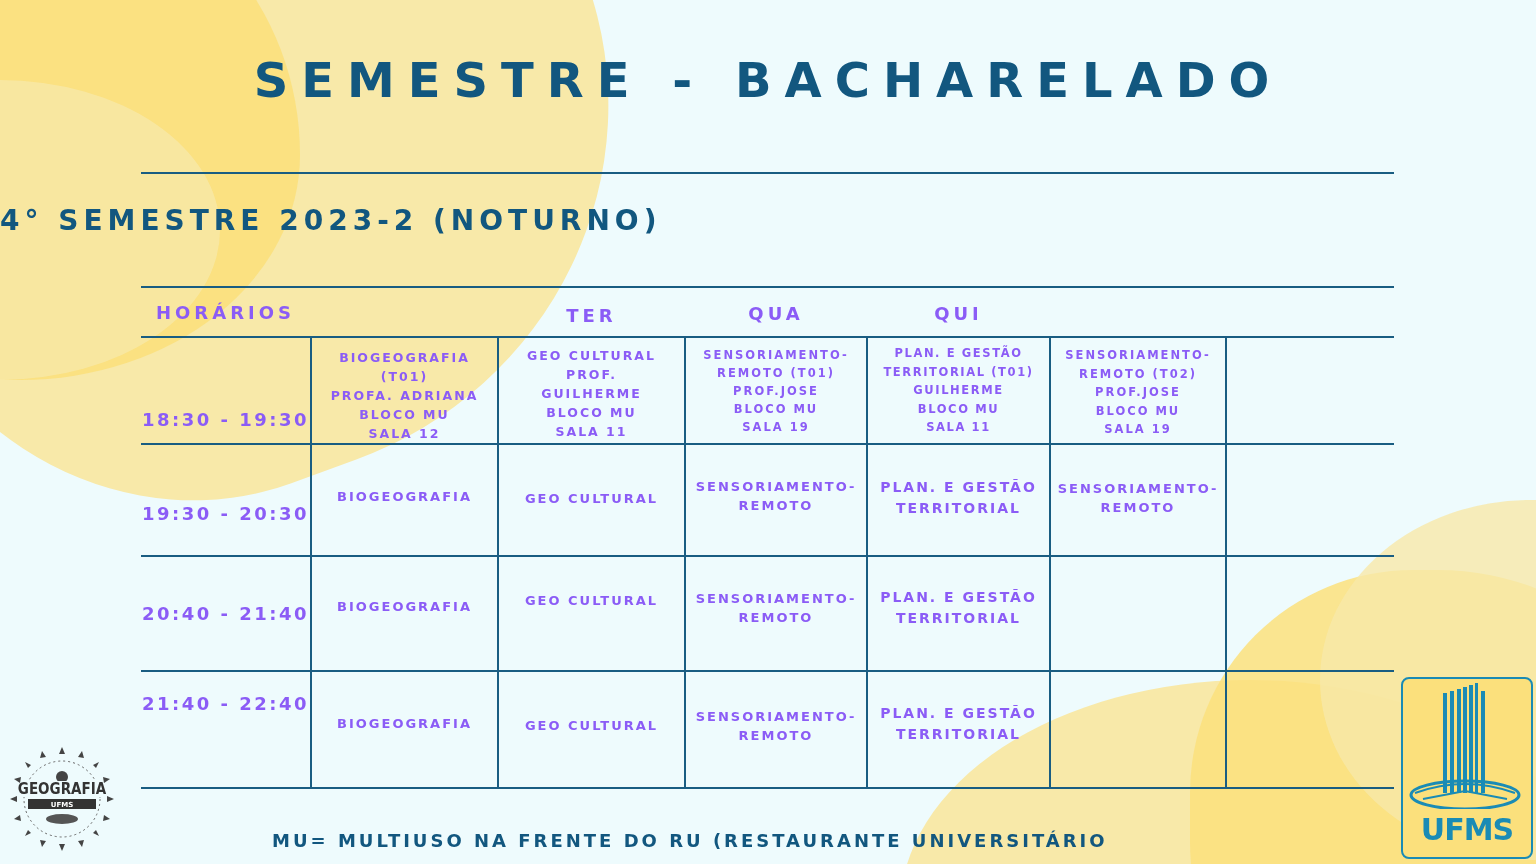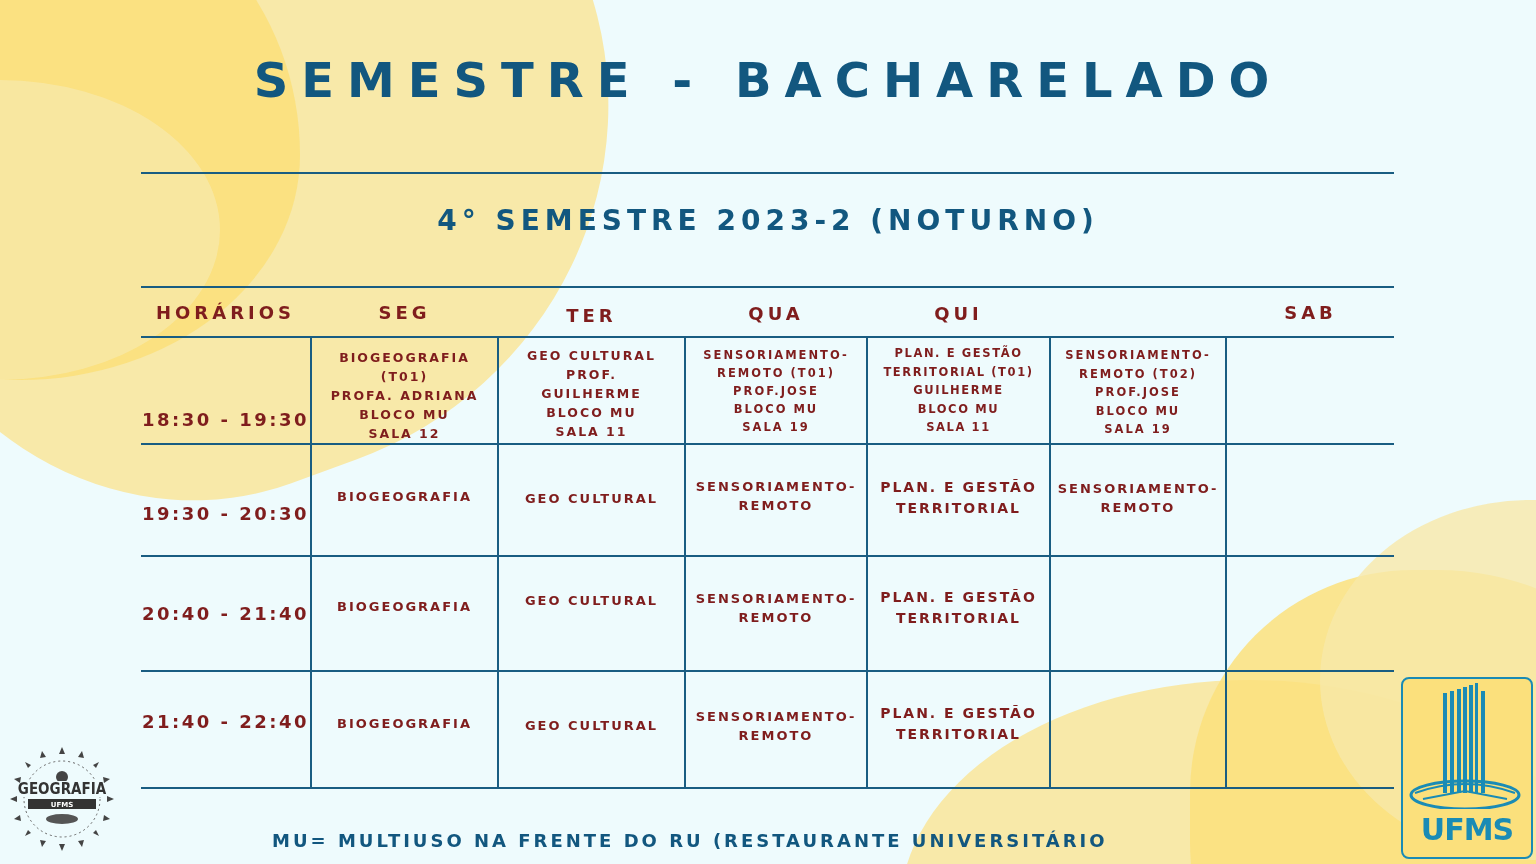--- a/index.html
+++ b/index.html
@@ -19,31 +19,31 @@
     .b6 { left: 1320px; top: 500px; width: 420px; height: 360px; background: #f8e9a9; border-radius: 50%; opacity: 0.8; }
 
     .title {
       position: absolute; left: 0; width: 1536px; top: 52px;
       text-align: center; font-size: 48px; font-weight: bold; letter-spacing: 13px;
       color: #12577f;
     }
     .rule { position: absolute; left: 141px; width: 1253px; height: 2px; background: #195d82; }
     .subtitle {
       position: absolute; left: 0; width: 1536px; top: 204px;
-      text-align: center; font-size: 28px; font-weight: bold; letter-spacing: 5px;
+      font-size: 28px; font-weight: bold; letter-spacing: 5px;
     }
     .grid {
       position: absolute; left: 141px; top: 286px; width: 1253px; height: 504px;
     }
     .hline { position: absolute; left: 0; width: 1253px; height: 2px; background: #195d82; }
     .vline { position: absolute; width: 2px; background: #195d82; }
     .cell {
       position: absolute; display: flex; align-items: center; justify-content: center;
       text-align: center; font-weight: bold; font-size: 13px; letter-spacing: 2px; line-height: 19px;
-      white-space: pre-line; color: #7f1d1d;
+      white-space: pre-line; color: #8b5cf6;
     }
     .hdr { font-size: 18px; letter-spacing: 4px; }
     .time { font-size: 18px; letter-spacing: 2.5px; }
     .multi { font-size: 12.5px; line-height: 19px; }
     .footer {
       position: absolute; left: 272px; top: 830px; font-size: 18px; font-weight: bold; letter-spacing: 3px;
       color: #12577f; white-space: nowrap;
     }
     .logo-geo { position: absolute; left: 8px; top: 745px; width: 108px; height: 108px; }
     .logo-ufms {
@@ -79,25 +79,23 @@
   <div class="hline" style="top:501px"></div>
 
   <div class="vline" style="left:169px;top:50px;height:453px"></div>
   <div class="vline" style="left:356px;top:50px;height:453px"></div>
   <div class="vline" style="left:543px;top:50px;height:453px"></div>
   <div class="vline" style="left:725px;top:50px;height:453px"></div>
   <div class="vline" style="left:908px;top:50px;height:453px"></div>
   <div class="vline" style="left:1084px;top:50px;height:453px"></div>
 
   <div class="cell hdr" style="left:0;top:2px;width:169px;height:48px">HORÁRIOS</div>
-  <div class="cell hdr" style="left:171px;top:2px;width:185px;height:48px">SEG</div>
   <div class="cell hdr" style="left:358px;top:2px;width:185px;height:54px">TER</div>
   <div class="cell hdr" style="left:545px;top:2px;width:180px;height:50px">QUA</div>
   <div class="cell hdr" style="left:727px;top:2px;width:181px;height:50px">QUI</div>
-  <div class="cell hdr" style="left:1086px;top:2px;width:167px;height:48px">SAB</div>
 
   <div class="cell time" style="left:0;top:52px;width:169px;height:105px;padding-top:57px">18:30 - 19:30</div>
   <div class="cell multi" style="left:171px;top:52px;width:185px;height:105px;padding-top:10px">BIOGEOGRAFIA
 (T01)
 PROFA. ADRIANA
 BLOCO MU
 SALA 12</div>
   <div class="cell multi" style="left:358px;top:52px;width:185px;height:105px;padding-top:6px">GEO  CULTURAL
 PROF.
 GUILHERME
@@ -134,21 +132,21 @@
   <div class="cell time" style="left:0;top:271px;width:169px;height:113px">20:40 - 21:40</div>
   <div class="cell" style="left:171px;top:271px;width:185px;height:113px;padding-bottom:14px">BIOGEOGRAFIA</div>
   <div class="cell" style="left:358px;top:271px;width:185px;height:113px;padding-bottom:26px">GEO CULTURAL</div>
   <div class="cell" style="left:545px;top:271px;width:180px;height:113px;padding-bottom:12px">SENSORIAMENTO-
 REMOTO</div>
   <div class="cell" style="left:727px;top:271px;width:181px;height:113px;padding-bottom:12px;font-size:14px;line-height:21px">PLAN. E GESTÃO
 TERRITORIAL</div>
   <div class="cell" style="left:910px;top:271px;width:174px;height:113px"></div>
   <div class="cell" style="left:1086px;top:271px;width:167px;height:113px"></div>
 
-  <div class="cell time" style="left:0;top:386px;width:169px;height:115px;padding-bottom:16px">21:40 - 22:40</div>
+  <div class="cell time" style="left:0;top:368px;width:169px;height:115px;padding-bottom:16px">21:40 - 22:40</div>
   <div class="cell" style="left:171px;top:386px;width:185px;height:115px;padding-bottom:12px">BIOGEOGRAFIA</div>
   <div class="cell" style="left:358px;top:386px;width:185px;height:115px;padding-bottom:8px">GEO CULTURAL</div>
   <div class="cell" style="left:545px;top:386px;width:180px;height:115px;padding-bottom:8px">SENSORIAMENTO-
 REMOTO</div>
   <div class="cell" style="left:727px;top:386px;width:181px;height:115px;padding-bottom:12px;font-size:14px;line-height:21px">PLAN. E GESTÃO
 TERRITORIAL</div>
   <div class="cell" style="left:910px;top:386px;width:174px;height:115px"></div>
   <div class="cell" style="left:1086px;top:386px;width:167px;height:115px"></div>
 </div>
 

